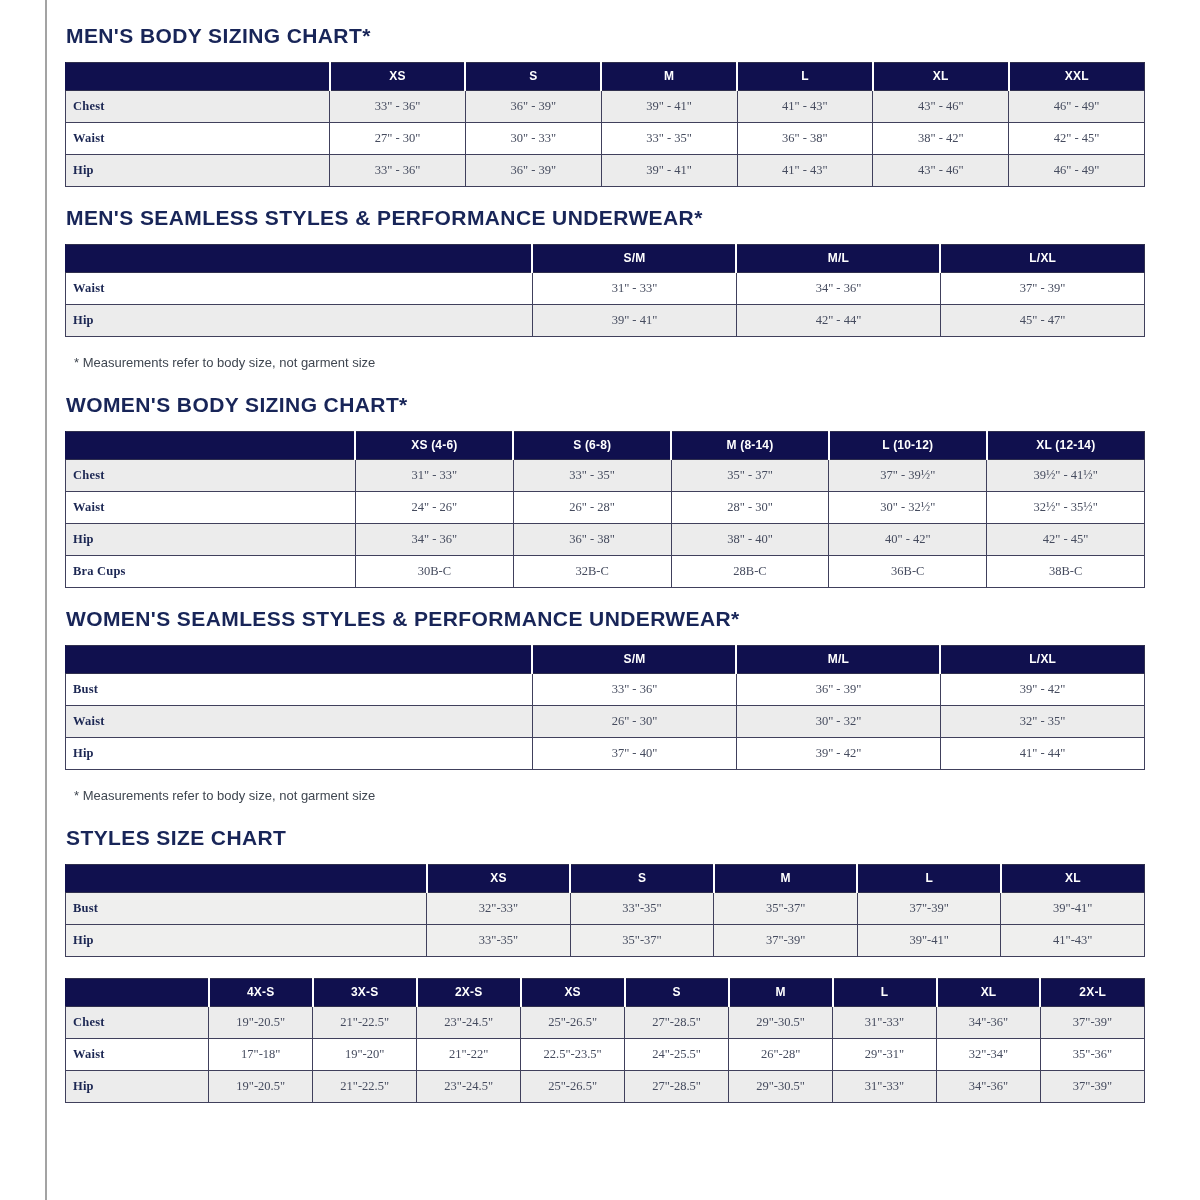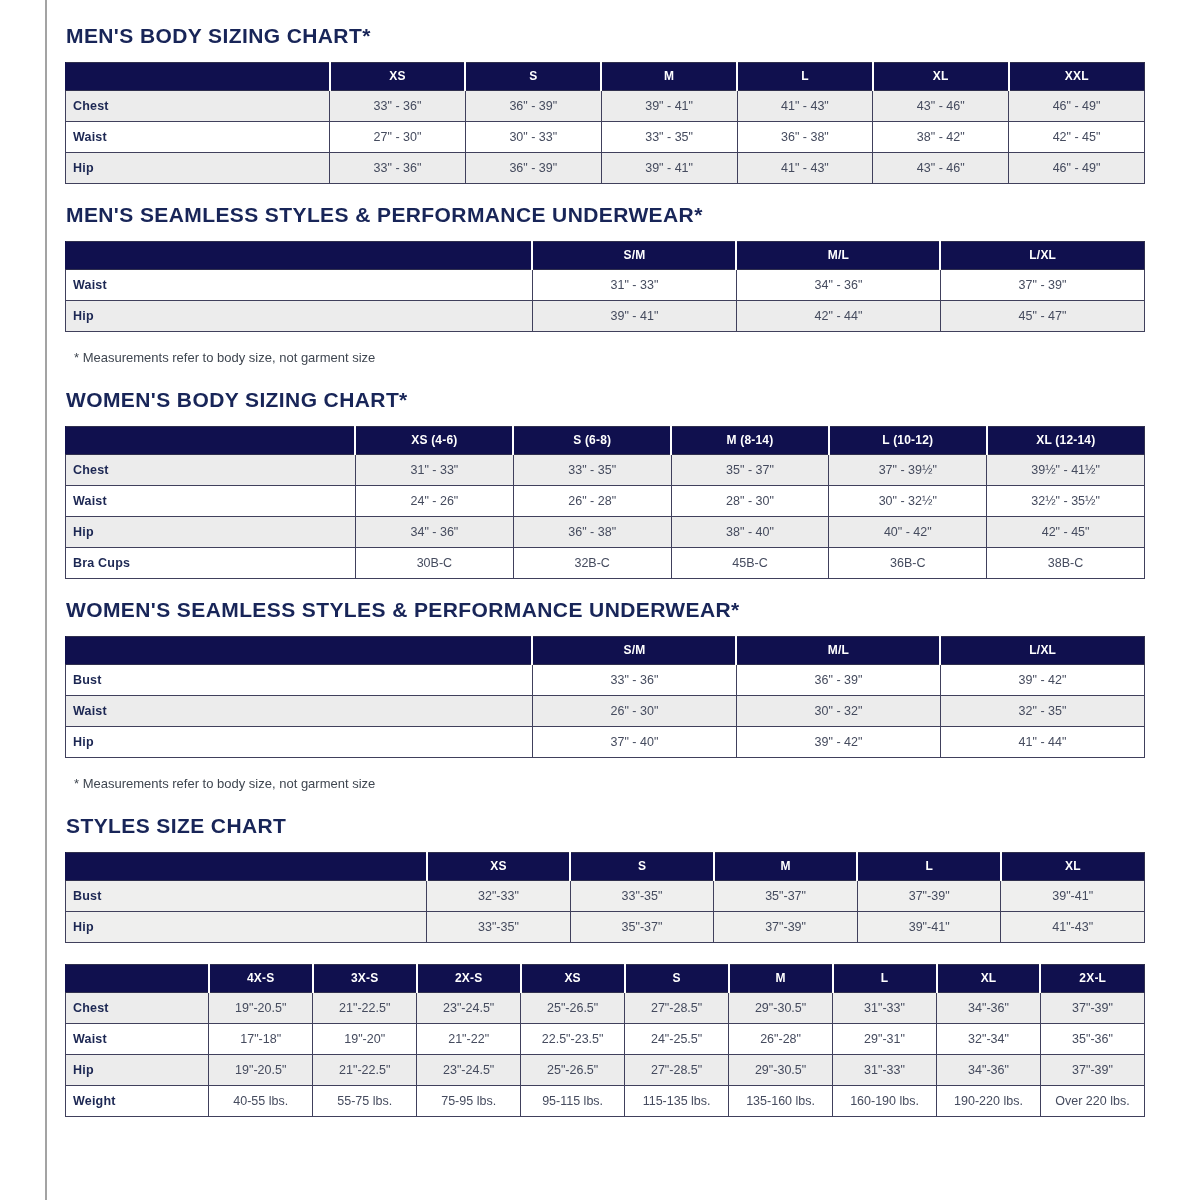--- a/index.html
+++ b/index.html
@@ -18,21 +18,21 @@
   table.tbl th{background:#10104e;color:#ffffff;font-size:12px;font-weight:bold;
                padding:6px 18px 7px;text-align:center;letter-spacing:.2px;
                border-left:2px solid #ffffff;border-bottom:1px solid #30304e;
                overflow:hidden;white-space:nowrap;}
   table.tbl th:first-child{border-left:1px solid #10104e;}
   table.tbl td{font-size:12.5px;color:#454b5e;text-align:center;
                padding:8px 3px;border:1px solid #40405c;
                overflow:hidden;white-space:nowrap;}
   table.tbl td.rowlabel{text-align:left;font-weight:bold;color:#1c2753;
                         padding-left:7px;letter-spacing:.2px;}
-  tbody tr{background:#ffffff;}
+  tbody tr{background:#ffffff;font-family:Liberation Serif, serif;}
   .stripe-odd  tbody tr:nth-child(odd) {background:#ececec;}
   .stripe-even tbody tr:nth-child(even){background:#ececec;}
   .stripe-all  tbody tr{background:#efefee;}
 
   .t-mens-body      th:first-child{width:21%;}
   .t-mens-seamless  th:first-child{width:39.8%;}
   .t-womens-body    th:first-child{width:23.4%;}
   .t-womens-seamless th:first-child{width:39.8%;}
   .t-bikini         th:first-child{width:30%;}
   .t-wrestling      th:first-child{width:9.8%;}
@@ -161,21 +161,21 @@
               <td>34" - 36"</td>
               <td>36" - 38"</td>
               <td>38" - 40"</td>
               <td>40" - 42"</td>
               <td>42" - 45"</td>
             </tr>
             <tr>
               <td class="rowlabel">Bra Cups</td>
               <td>30B-C</td>
               <td>32B-C</td>
-              <td>45B-C</td>
+              <td>28B-C</td>
               <td>36B-C</td>
               <td>38B-C</td>
             </tr>
           </tbody>
         </table>
       </div>
   </section>
 
   <section>
     <h2 class="sec-title">WOMEN'S SEAMLESS STYLES &amp; PERFORMANCE UNDERWEAR*</h2>
@@ -298,30 +298,18 @@
               <td>19"-20.5"</td>
               <td>21"-22.5"</td>
               <td>23"-24.5"</td>
               <td>25"-26.5"</td>
               <td>27"-28.5"</td>
               <td>29"-30.5"</td>
               <td>31"-33"</td>
               <td>34"-36"</td>
               <td>37"-39"</td>
             </tr>
-            <tr>
-              <td class="rowlabel">Weight</td>
-              <td>40-55 lbs.</td>
-              <td>55-75 lbs.</td>
-              <td>75-95 lbs.</td>
-              <td>95-115 lbs.</td>
-              <td>115-135 lbs.</td>
-              <td>135-160 lbs.</td>
-              <td>160-190 lbs.</td>
-              <td>190-220 lbs.</td>
-              <td>Over 220 lbs.</td>
-            </tr>
           </tbody>
         </table>
       </div>
   </section>
 
 </div>
 
 </body></html>

